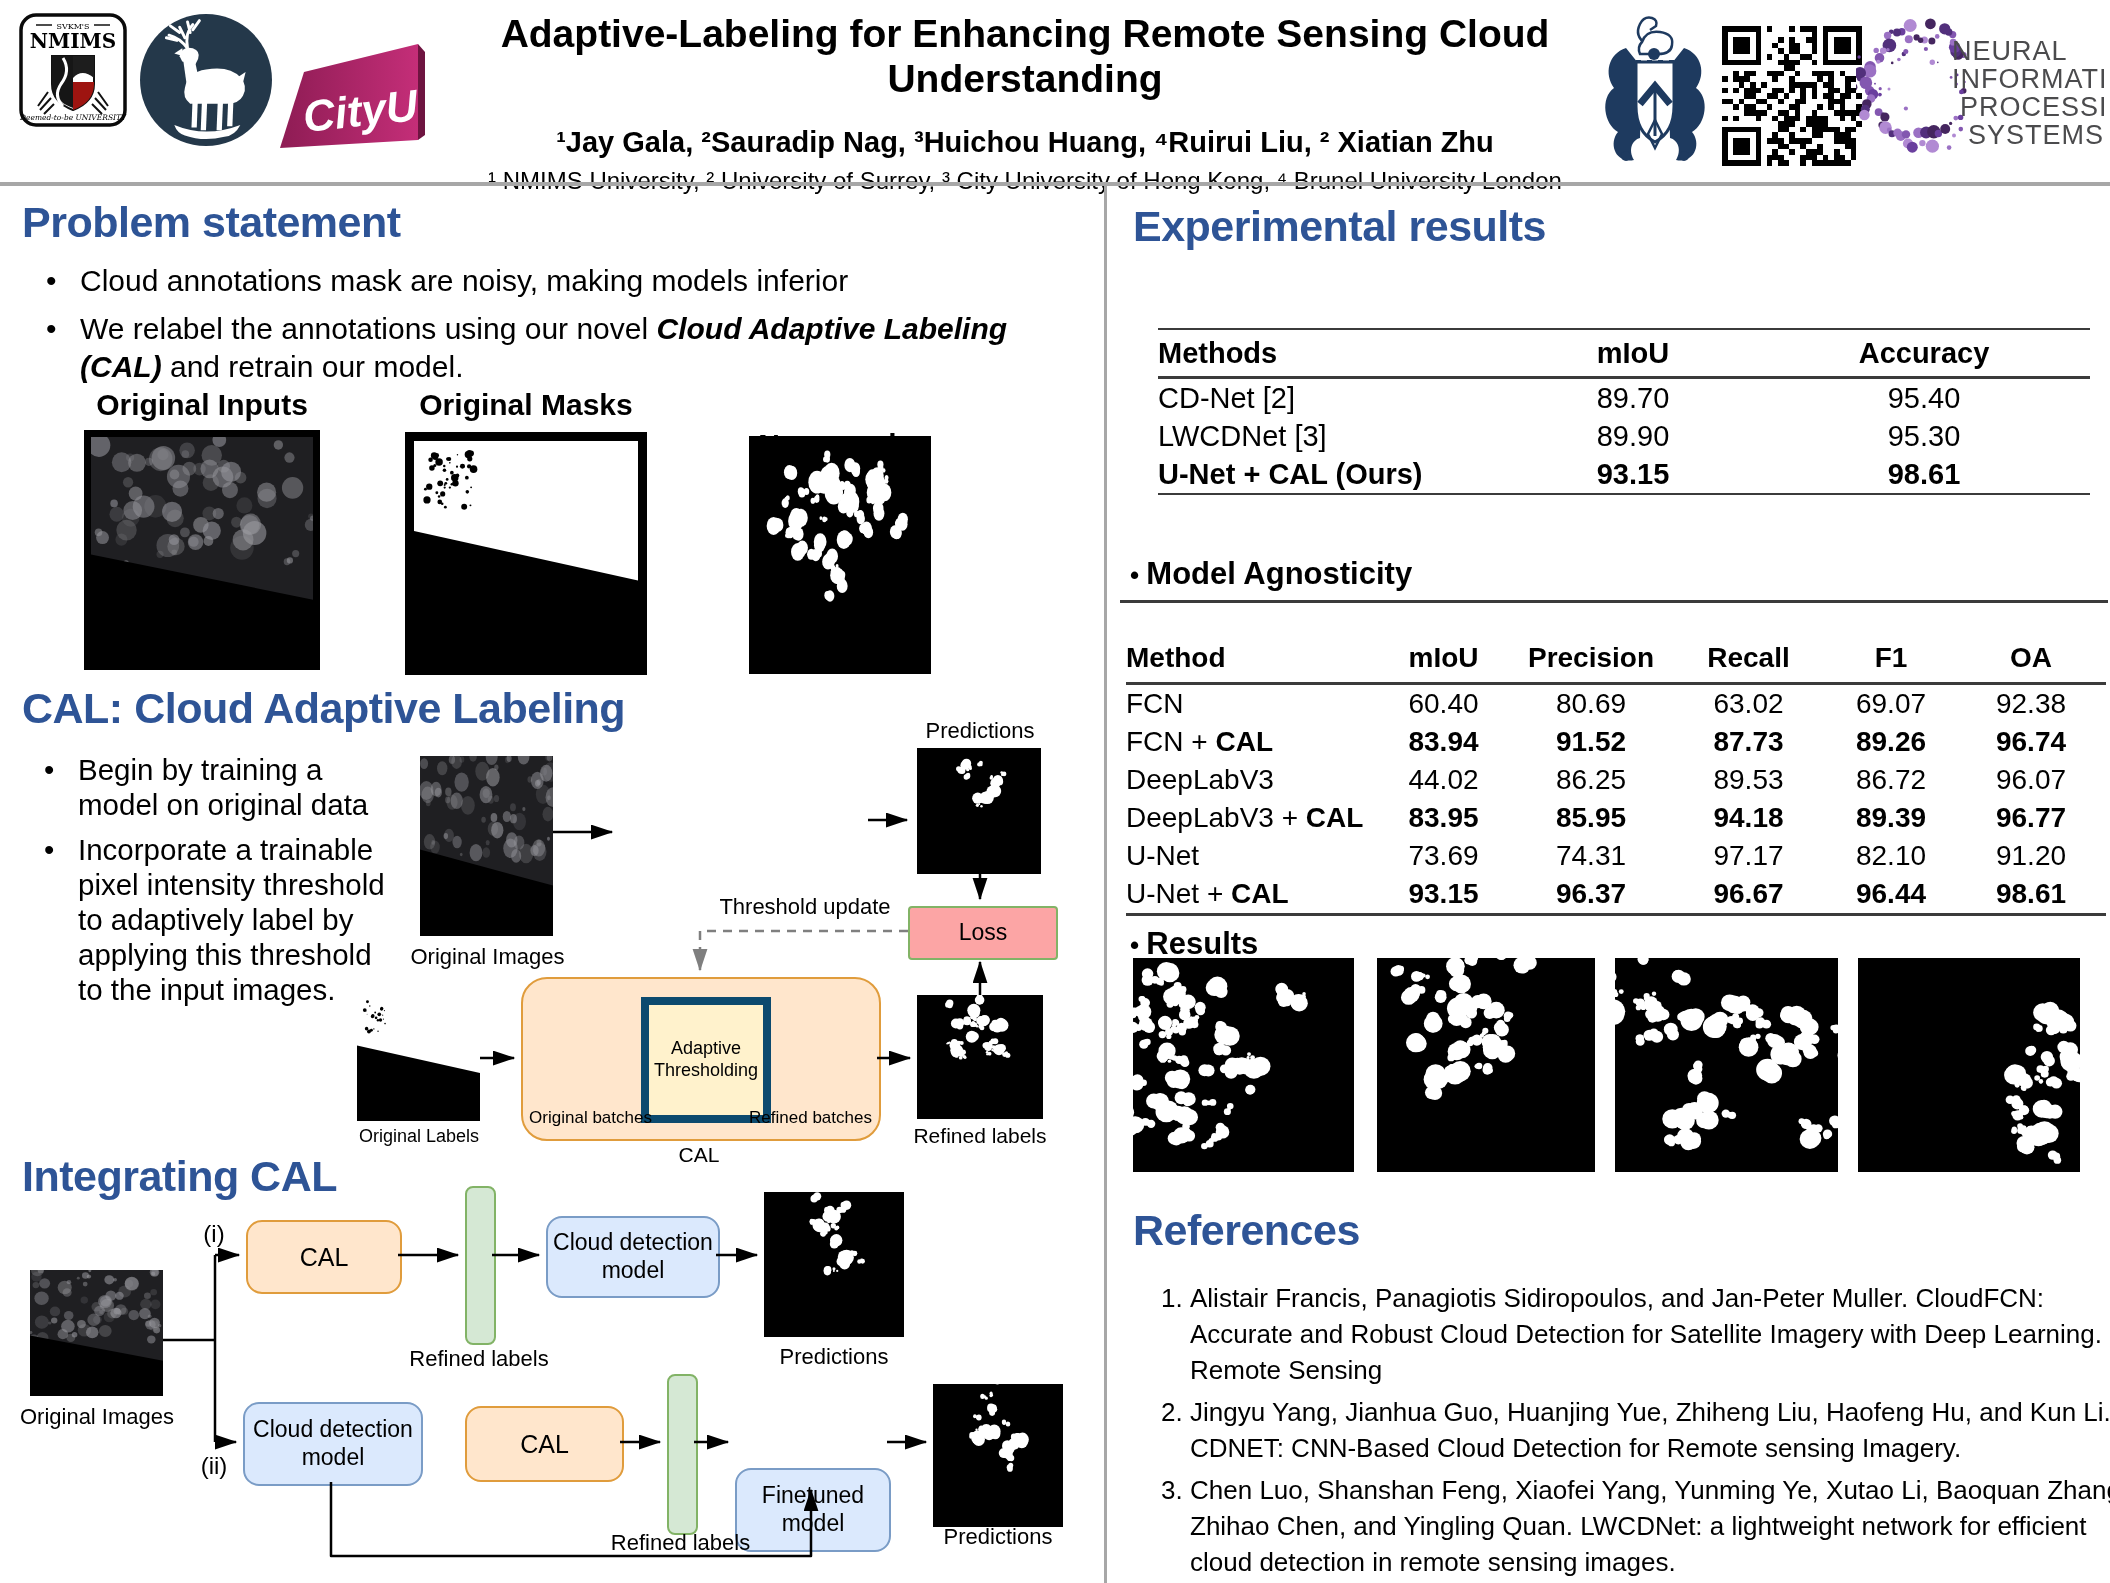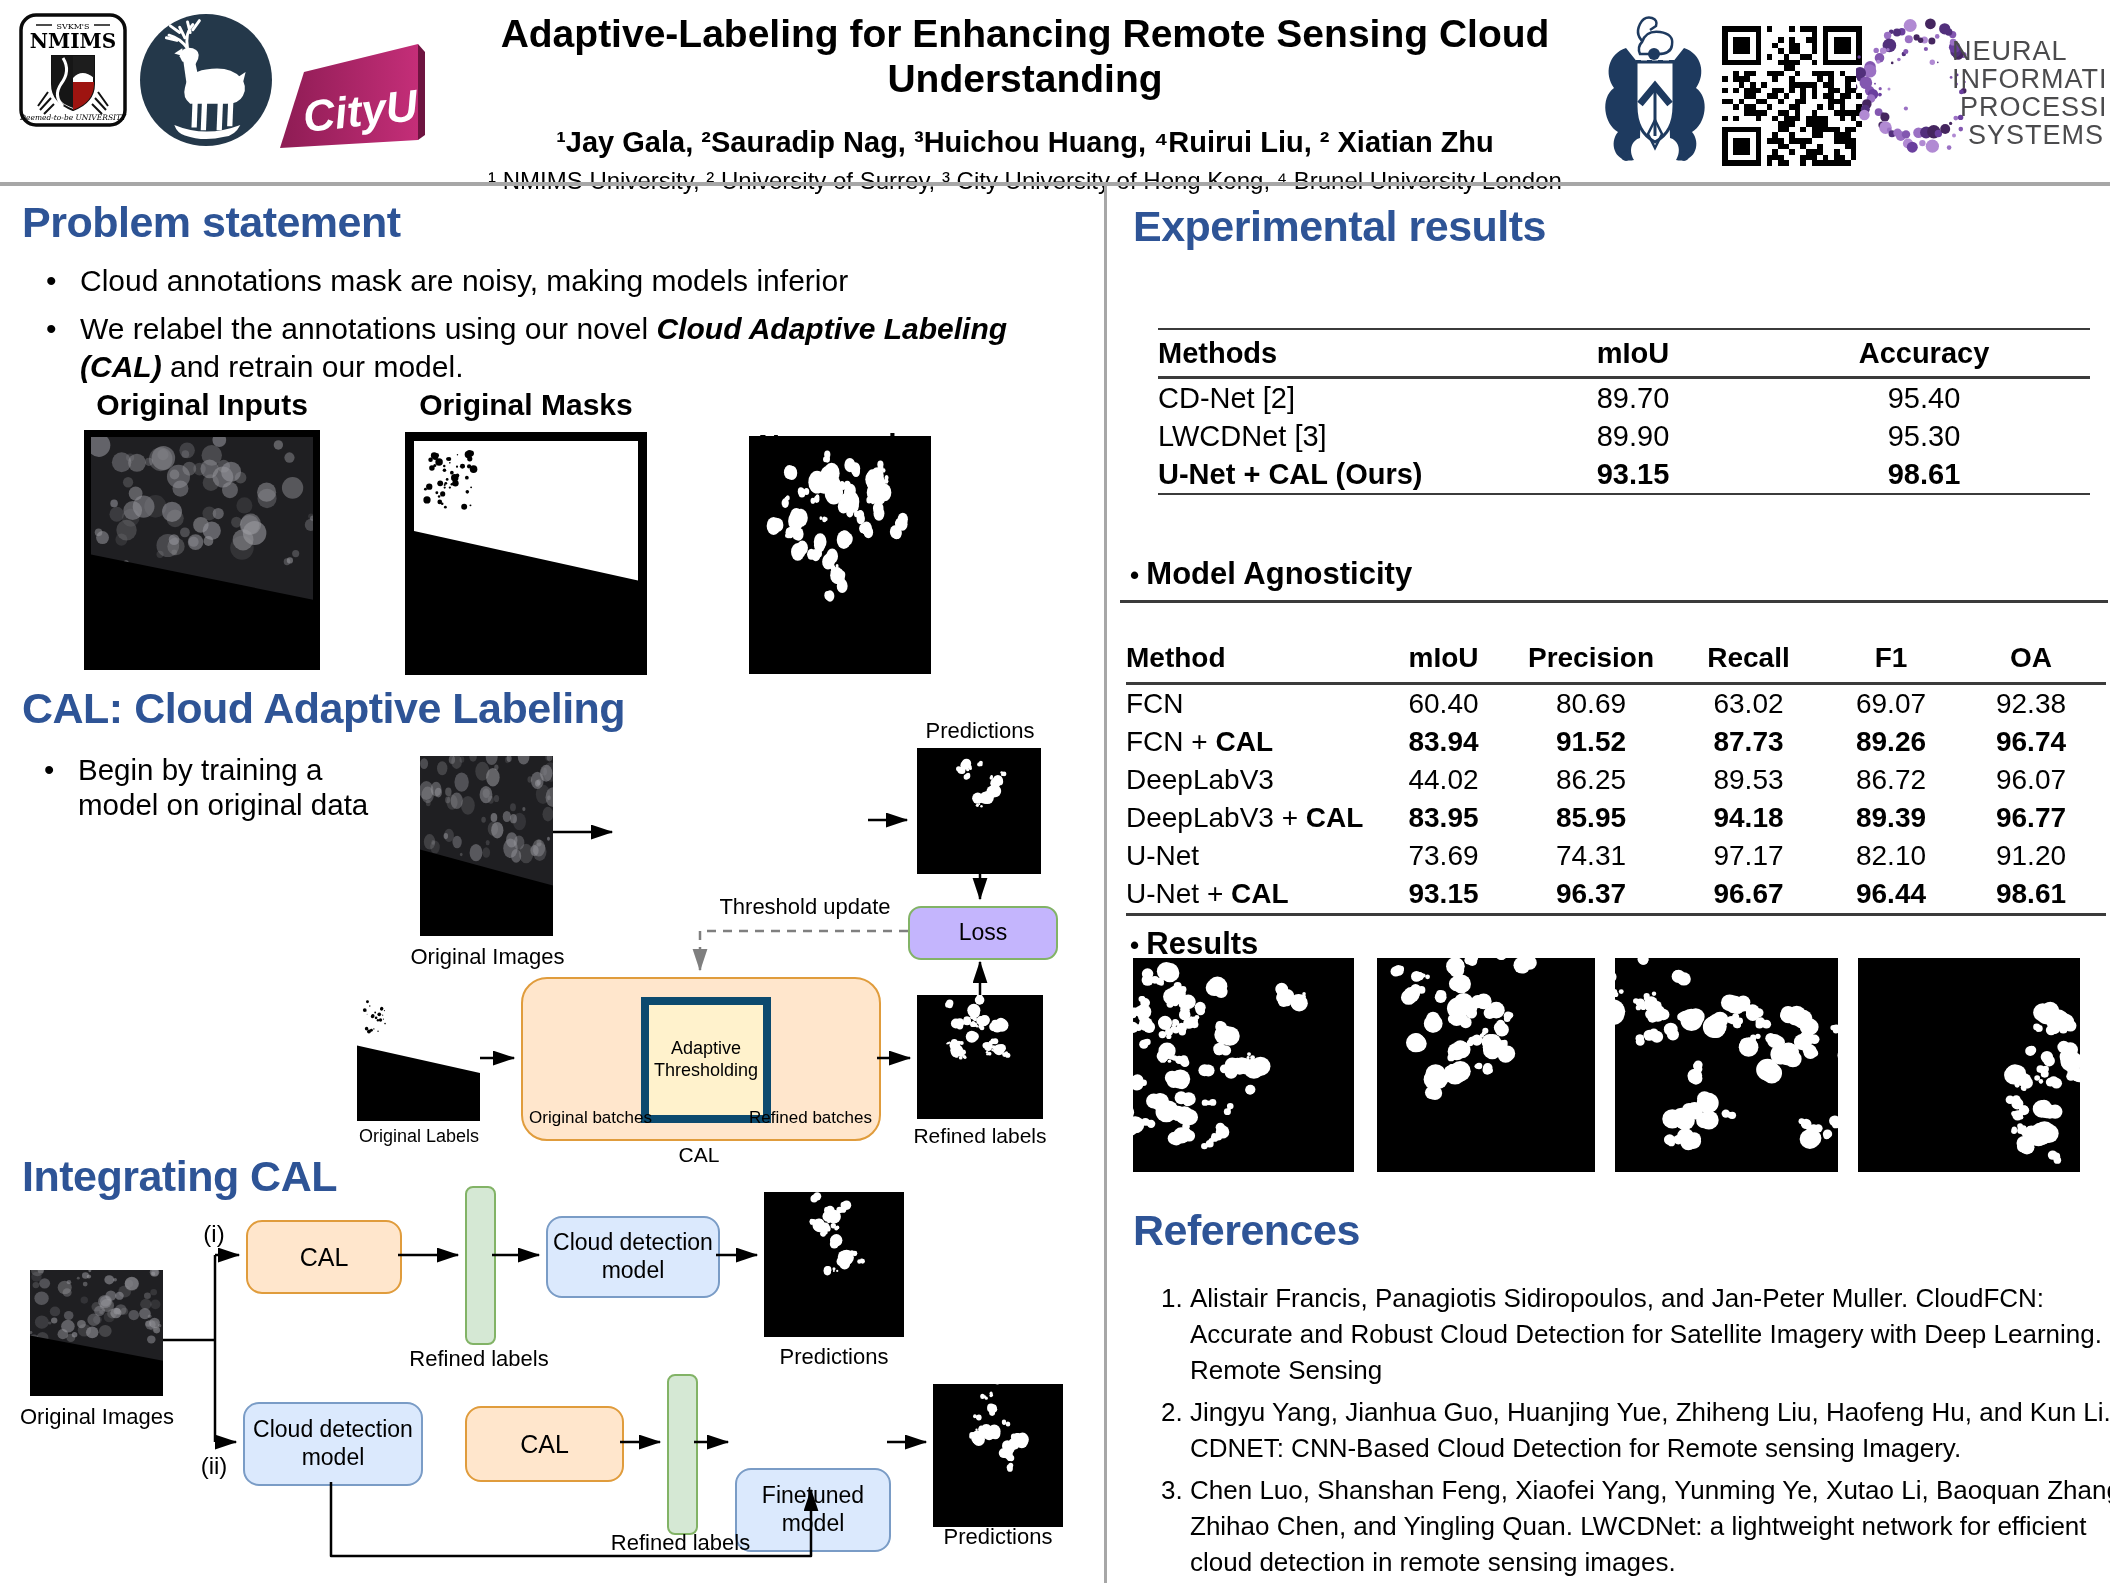--- a/index.html
+++ b/index.html
@@ -19,21 +19,21 @@
   .logo{position:absolute;}
   
   ul.blist{list-style:none;margin:0;padding:0;position:absolute;}
   ul.blist li{position:relative;padding-left:42px;margin-bottom:10px;}
   ul.blist li::before{content:"\2022";position:absolute;left:8px;top:0;}
   .em{font-weight:700;font-style:italic;}
   
   .box{position:absolute;display:flex;align-items:center;justify-content:center;
        text-align:center;z-index:4;line-height:1.2;}
   .blue-box{background:#dbe9fd;border:2px solid #7a9cc6;border-radius:18px;}
-  .green-box{background:#c4b5fd;border:2px solid #82b366;border-radius:13px;}
+  .green-box{background:#fca5a5;border:2px solid #82b366;border-radius:4px;}
   .orange-box{background:#ffe6cc;border:2px solid #e09c3c;border-radius:26px;}
   .yellow{position:absolute;background:#fff2cc;border:8px solid #0c4a6e;}
   .bar{position:absolute;background:#d5e8d4;border:2px solid #82b366;border-radius:8px;z-index:4;}
   .dlabel{position:absolute;font-size:22px;text-align:center;z-index:4;}
   
   .rtitle{position:absolute;font-size:31px;font-weight:700;}
   .rtitle::before{content:"\2022  ";font-size:26px;}
   table{border-collapse:collapse;table-layout:fixed;}
   #t1{position:absolute;left:1158px;top:328px;width:932px;font-size:29px;}
   #t2{position:absolute;left:1126px;top:634px;width:980px;font-size:28px;}
@@ -742,20 +742,21 @@
         <circle cx="36.0" cy="49.6" r="2.0" fill="#fff"></circle>
         <circle cx="36.7" cy="50.1" r="2.5" fill="#fff"></circle>
         <circle cx="38.4" cy="49.4" r="1.7" fill="#fff"></circle>
       </svg>
     </div>
 
   <div class="sec" style="left:22px;top:684px;">CAL: Cloud Adaptive Labeling</div>
 
   <ul class="blist" style="left:36px;top:752px;width:360px;font-size:29.5px;line-height:35px;">
     <li>Begin by training a model on original data</li>
+    <li>Incorporate a trainable pixel intensity threshold to adaptively label by applying this threshold to the input images.</li>
   </ul>
 
   <div class="mask" style="left:420px;top:756px;width:133px;height:180px;">
       <svg viewBox="0 0 100 100" preserveAspectRatio="none">
         <rect x="0" y="0" width="100" height="100" fill="#1f1f22"></rect>
         <circle cx="24.1" cy="25.6" r="4.2" fill="#9a9aa0" opacity="0.22"></circle>
         <circle cx="4.8" cy="19.2" r="5.3" fill="#9a9aa0" opacity="0.40"></circle>
         <circle cx="12.1" cy="18.4" r="4.1" fill="#9a9aa0" opacity="0.44"></circle>
         <circle cx="31.3" cy="14.5" r="5.4" fill="#9a9aa0" opacity="0.41"></circle>
         <circle cx="69.9" cy="28.5" r="2.2" fill="#9a9aa0" opacity="0.23"></circle>

